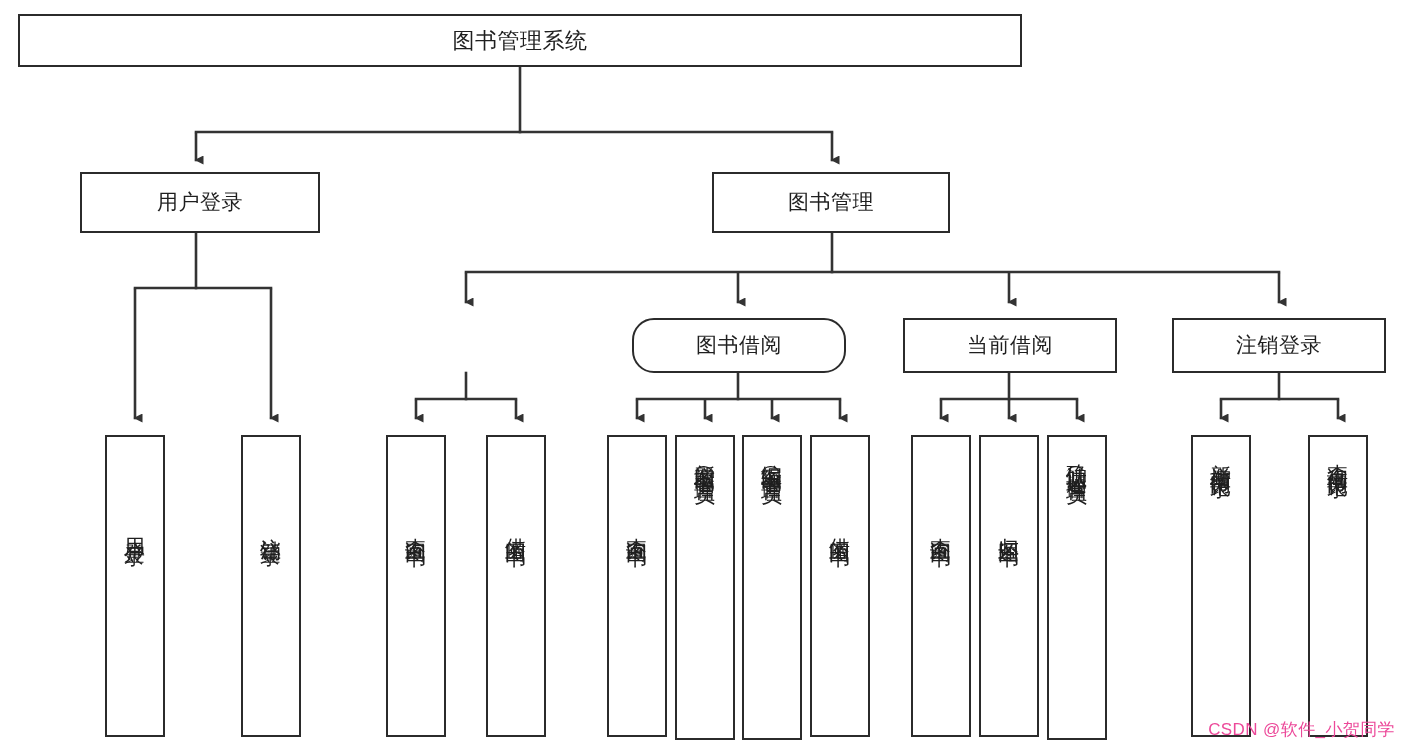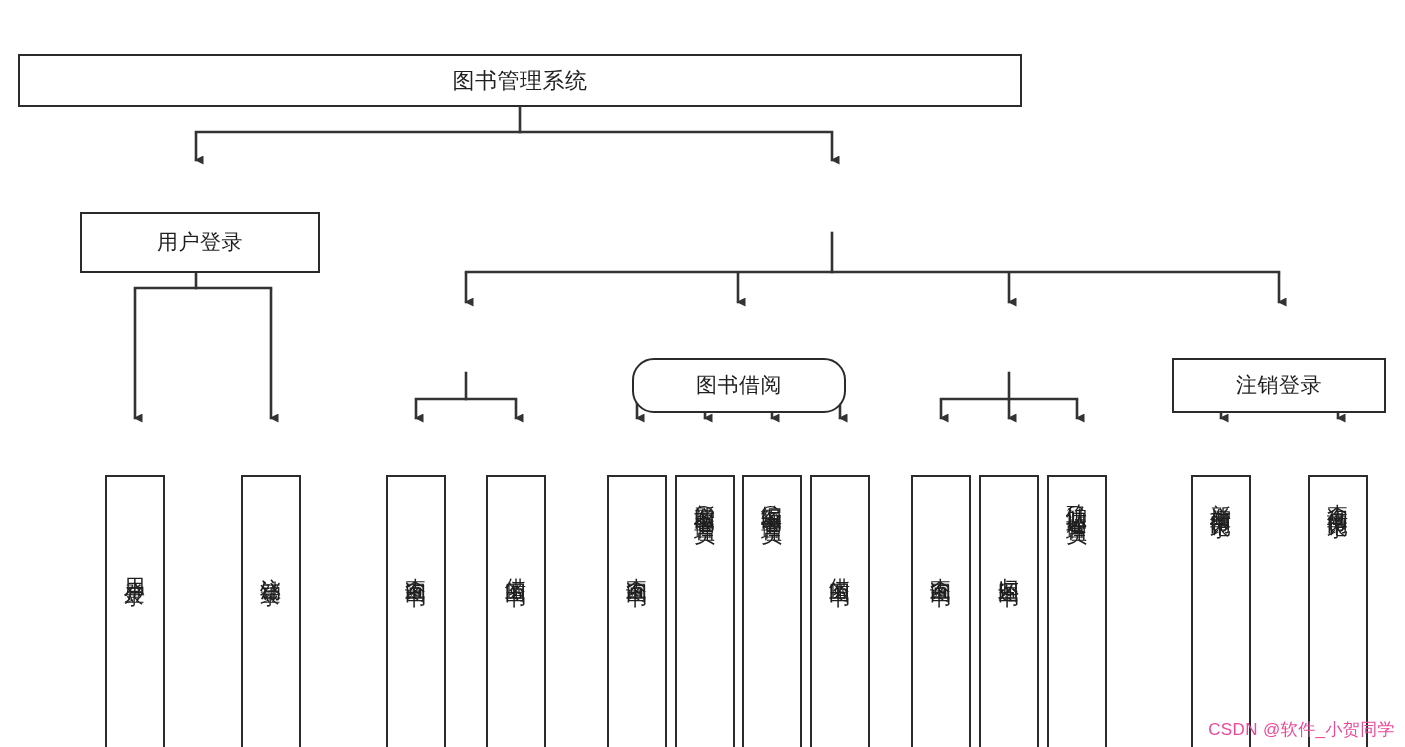--- a/index.html
+++ b/index.html
@@ -15,21 +15,20 @@
 
   .node{
     position:absolute;
     box-sizing:border-box;
     background:#ffffff;
     border:2px solid #2b2b2b;
     display:flex;
     align-items:center;
     justify-content:center;
     color:#1a1a1a;
-    margin-top:40px;
   }
   .node .lbl{
     display:block;
     text-align:center;
     line-height:1.08;
     letter-spacing:0.5px;
     color:#1f1f1f;
   }
   
   .h-node .lbl{font-size:21px;}
@@ -117,26 +116,32 @@
   </svg>
 
   <div class="node h-node" id="n-root" style="left:18px;top:14px;width:1004px;height:53px;">
     <span class="lbl">图书管理系统</span>
   </div>
 
   <div class="node h-node" style="left:80px;top:172px;width:240px;height:61px;">
     <span class="lbl">用户登录</span>
   </div>
 
+  <div class="node h-node" style="left:712px;top:172px;width:238px;height:61px;">
+    <span class="lbl">图书管理</span>
+  </div>
 
 
   <div class="node h-node" style="left:632px;top:318px;width:214px;height:55px;border-radius:22px;">
     <span class="lbl">图书借阅</span>
   </div>
 
+  <div class="node h-node" style="left:903px;top:318px;width:214px;height:55px;">
+    <span class="lbl">当前借阅</span>
+  </div>
 
   <div class="node h-node" style="left:1172px;top:318px;width:214px;height:55px;">
     <span class="lbl">注销登录</span>
   </div>
 
   <div class="node v-node mid" style="left:105px;top:435px;width:60px;height:302px;">
     <span class="lbl">用户登录</span>
   </div>
 
   <div class="node v-node mid" style="left:241px;top:435px;width:60px;height:302px;">

